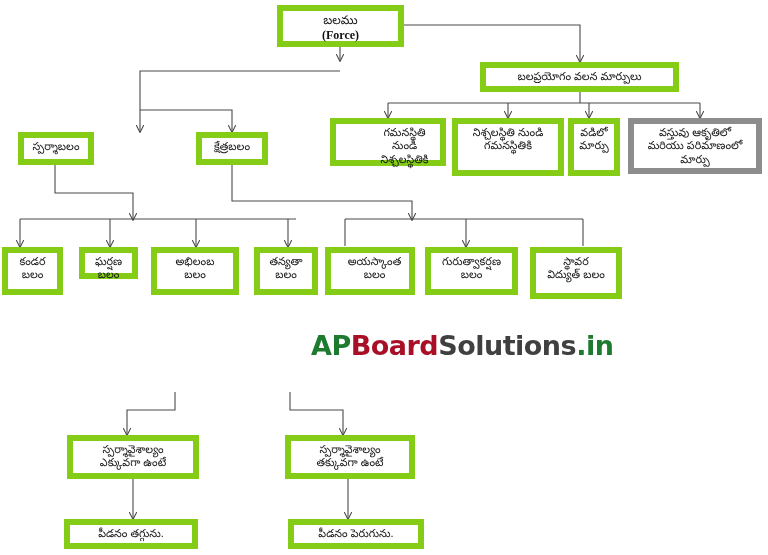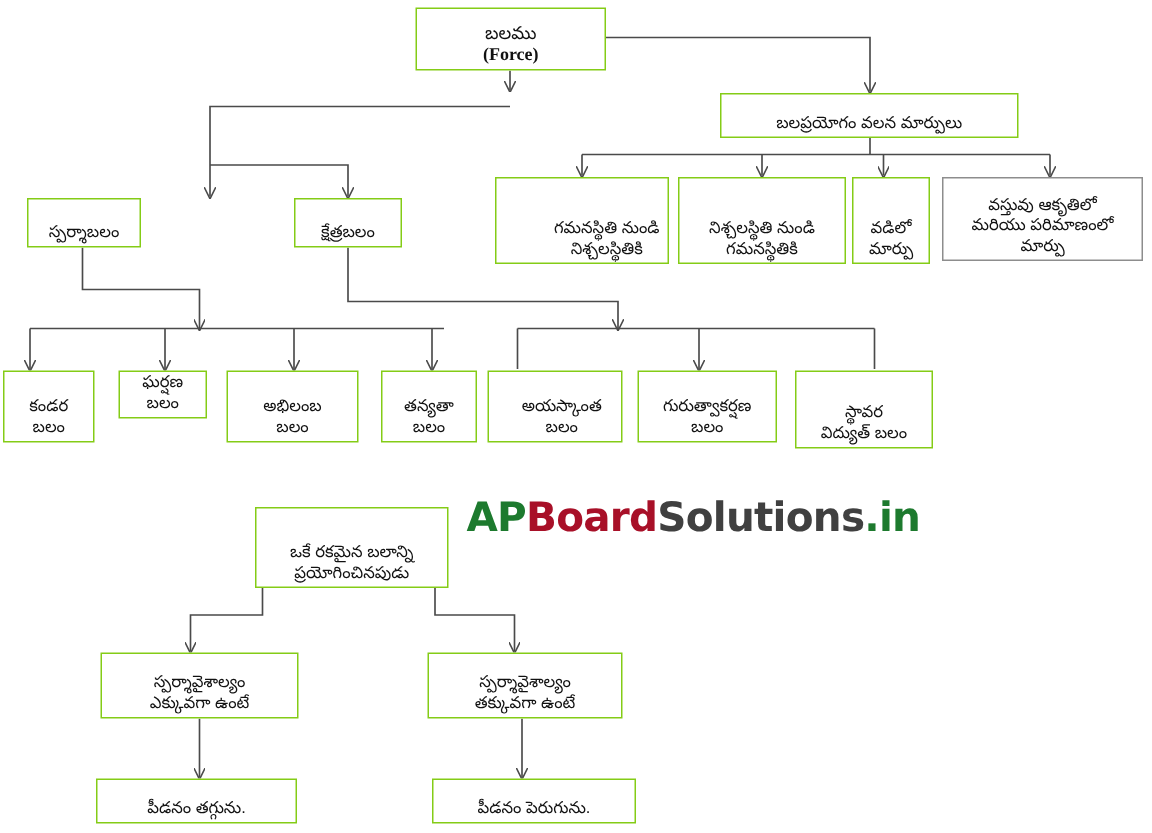--- a/index.html
+++ b/index.html
@@ -5,24 +5,24 @@
   html,body{margin:0;padding:0;background:#ffffff;}
   body{
     font-family:"Liberation Sans","DejaVu Sans",sans-serif;
     width:768px;height:555px;position:relative;overflow:hidden;
     color:#111;
   }
   #canvas{position:absolute;left:0;top:0;width:768px;height:555px;}
   svg.wires{position:absolute;left:0;top:0;width:768px;height:555px;pointer-events:none;}
   .node{
     position:absolute;
-    border:1px solid #84cc16;
+    border:6px solid #84cc16;
     background:#ffffff;
     box-sizing:border-box;
-    display:flex;align-items:flex-end;justify-content:center;
+    display:flex;align-items:flex-start;justify-content:center;
     text-align:center;
     line-height:1.22;
     font-size:11px;
     padding:2px 3px;
     z-index:3;
   }
   .node span{display:block;width:100%;}
   .node.grey{border-color:#8d8d8d;}
   .node .l1{display:block;}
   .node .l2{display:block;}
@@ -112,21 +112,21 @@
       <span class="l1">స్పర్శాబలం</span>
     </span>
   </div>
 
   <div class="node" style="left:196px;top:132px;width:72px;height:33px;">
     <span>
       <span class="l1">క్షేత్రబలం</span>
     </span>
   </div>
 
-  <div class="node" style="left:330px;top:118px;width:116px;height:58px;padding-left:36px;">
+  <div class="node" style="left:330px;top:118px;width:116px;height:48px;padding-left:36px;">
     <span>
       <span class="l1">గమనస్థితి నుండి</span>
       <span class="l2">నిశ్చలస్థితికి</span>
     </span>
   </div>
 
   <div class="node" style="left:452px;top:118px;width:112px;height:58px;">
     <span>
       <span class="l1">నిశ్చలస్థితి నుండి</span>
       <span class="l2">గమనస్థితికి</span>
@@ -190,26 +190,20 @@
     </span>
   </div>
 
   <div class="node" style="left:530px;top:247px;width:92px;height:52px;">
     <span>
       <span class="l1">స్థావర</span>
       <span class="l2">విద్యుత్ బలం</span>
     </span>
   </div>
 
-  <div class="node" style="left:170px;top:338px;width:129px;height:54px;">
-    <span>
-      <span class="l1">ఒకే రకమైన బలాన్ని</span>
-      <span class="l2">ప్రయోగించినపుడు</span>
-    </span>
-  </div>
 
   <div class="node" style="left:67px;top:435px;width:132px;height:44px;">
     <span>
       <span class="l1">స్పర్శావైశాల్యం</span>
       <span class="l2">ఎక్కువగా ఉంటే</span>
     </span>
   </div>
 
   <div class="node" style="left:285px;top:435px;width:130px;height:44px;">
     <span>

